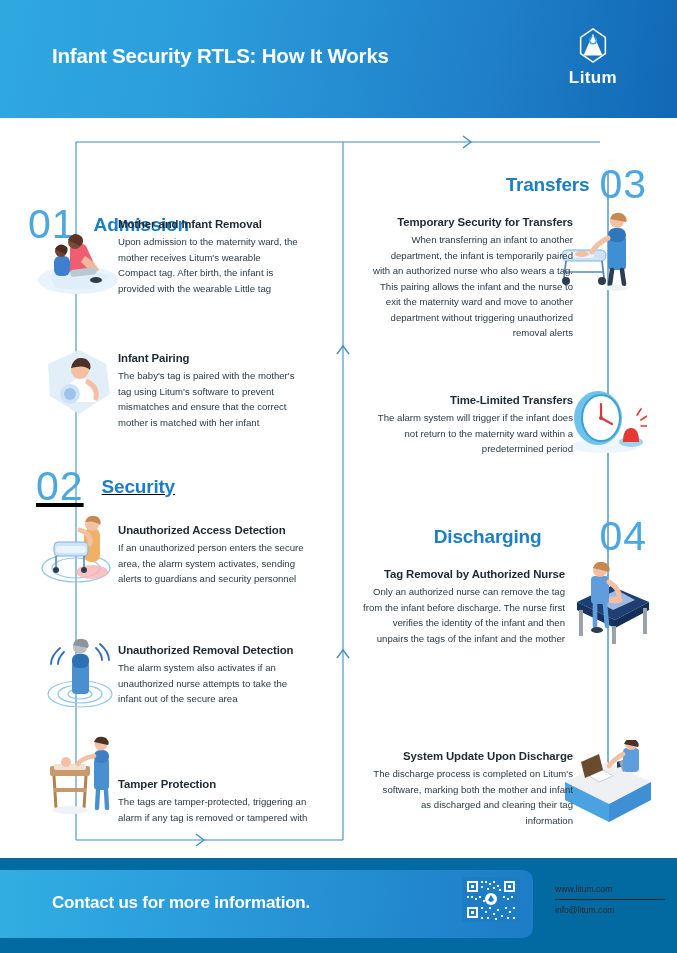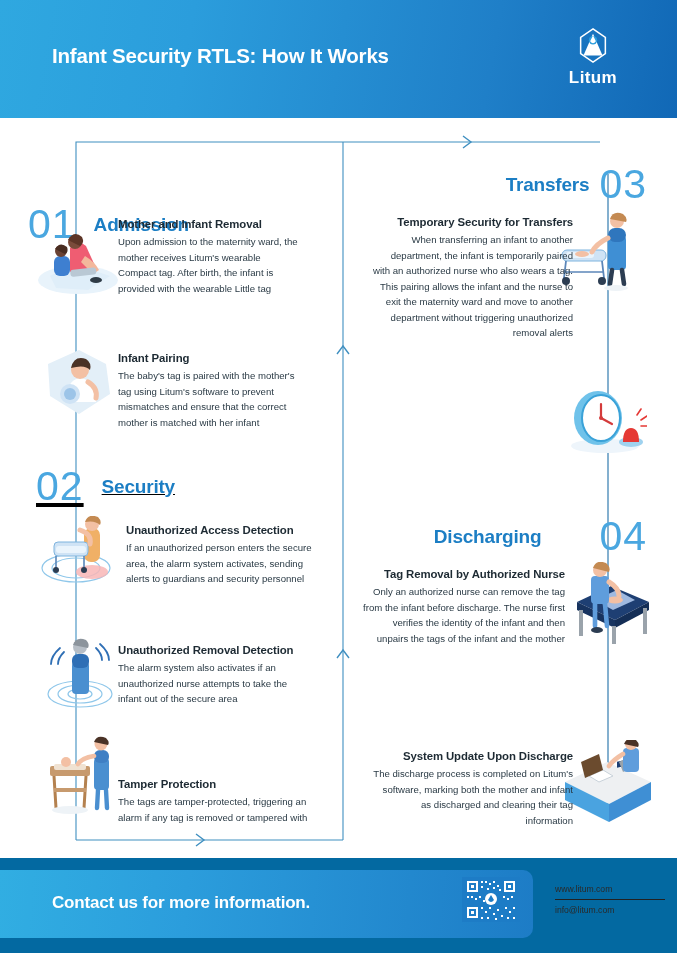--- a/index.html
+++ b/index.html
@@ -181,21 +181,21 @@
       <circle cx="56" cy="8" r="7" fill="#f3c0a4"></circle>
       <path d="M49 6 q3 -9 13 -5 q4 4 2 8 q-5 -5 -15 -3z" fill="#c48a52"></path>
       <rect x="18" y="26" width="34" height="14" rx="4" fill="#cfe3f5" stroke="#7fb4de" stroke-width="1"></rect>
       <rect x="20" y="30" width="30" height="7" rx="3" fill="#eaf4fc"></rect>
       <path d="M20 40 L20 52 M48 40 L48 52" stroke="#5b86b8" stroke-width="1.6"></path>
       <circle cx="20" cy="54" r="3" fill="#2c3d52"></circle>
       <circle cx="48" cy="54" r="3" fill="#2c3d52"></circle>
       <path d="M44 14 q12 4 10 14" fill="none" stroke="#f3c0a4" stroke-width="5" stroke-linecap="round"></path>
     </svg>
   </div>
-  <div class="item" style="left:118px; top:406px; width:186px;margin-left:8px;">
+  <div class="item" style="left:118px; top:406px; width:186px;">
     <div class="item-title">Unauthorized Access Detection</div>
     <div class="item-body">If an unauthorized person enters the secure area, the alarm system activates, sending alerts to guardians and security personnel</div>
   </div>
 
   <div class="art" style="left:40px; top:518px;">
     <svg width="80" height="74" viewBox="0 0 80 74">
       <ellipse cx="40" cy="58" rx="32" ry="13" fill="none" stroke="#8fc7ea" stroke-width="1.2"></ellipse>
       <ellipse cx="40" cy="58" rx="22" ry="9" fill="none" stroke="#8fc7ea" stroke-width="1.2"></ellipse>
       <ellipse cx="40" cy="58" rx="12" ry="5" fill="none" stroke="#8fc7ea" stroke-width="1.2"></ellipse>
       <rect x="32" y="26" width="17" height="32" rx="4" fill="#4a8fd0"></rect>
@@ -268,20 +268,24 @@
       <ellipse cx="40" cy="60" rx="34" ry="7" fill="#eef5fb"></ellipse>
       <ellipse cx="33" cy="32" rx="24" ry="27" fill="#6fc2ea"></ellipse>
       <ellipse cx="36" cy="32" rx="19" ry="23" fill="#ffffff" stroke="#3aa2d8" stroke-width="2"></ellipse>
       <line x1="36" y1="32" x2="36" y2="18" stroke="#d43b3b" stroke-width="2.2" stroke-linecap="round"></line>
       <line x1="36" y1="32" x2="47" y2="38" stroke="#d43b3b" stroke-width="2.2" stroke-linecap="round"></line>
       <circle cx="36" cy="32" r="2" fill="#d43b3b"></circle>
       <ellipse cx="66" cy="56" rx="12" ry="5" fill="#9fd2ef"></ellipse>
       <path d="M58 56 q0 -14 8 -14 q8 0 8 14z" fill="#e53935"></path>
       <path d="M76 34 l6 -4 M76 40 l7 0 M72 29 l4 -6" stroke="#e53935" stroke-width="1.6" stroke-linecap="round"></path>
     </svg>
+  </div>
+  <div class="item right" style="left:34px; top:276px; width:202px;">
+    <div class="item-title">Time-Limited Transfers</div>
+    <div class="item-body">The alarm system will trigger if the infant does not return to the maternity ward within a predetermined period</div>
   </div>
 
   <div class="sec-head right" style="right:30px; top:398px;gap:48px;">
     <span class="sec-title">Discharging</span>
     <span class="sec-num">04</span>
   </div>
 
   <div class="art" style="left:228px; top:444px;">
     <svg width="88" height="86" viewBox="0 0 88 86">
       <polygon points="12,40 46,24 84,40 50,58" fill="#1e3f73"></polygon>

